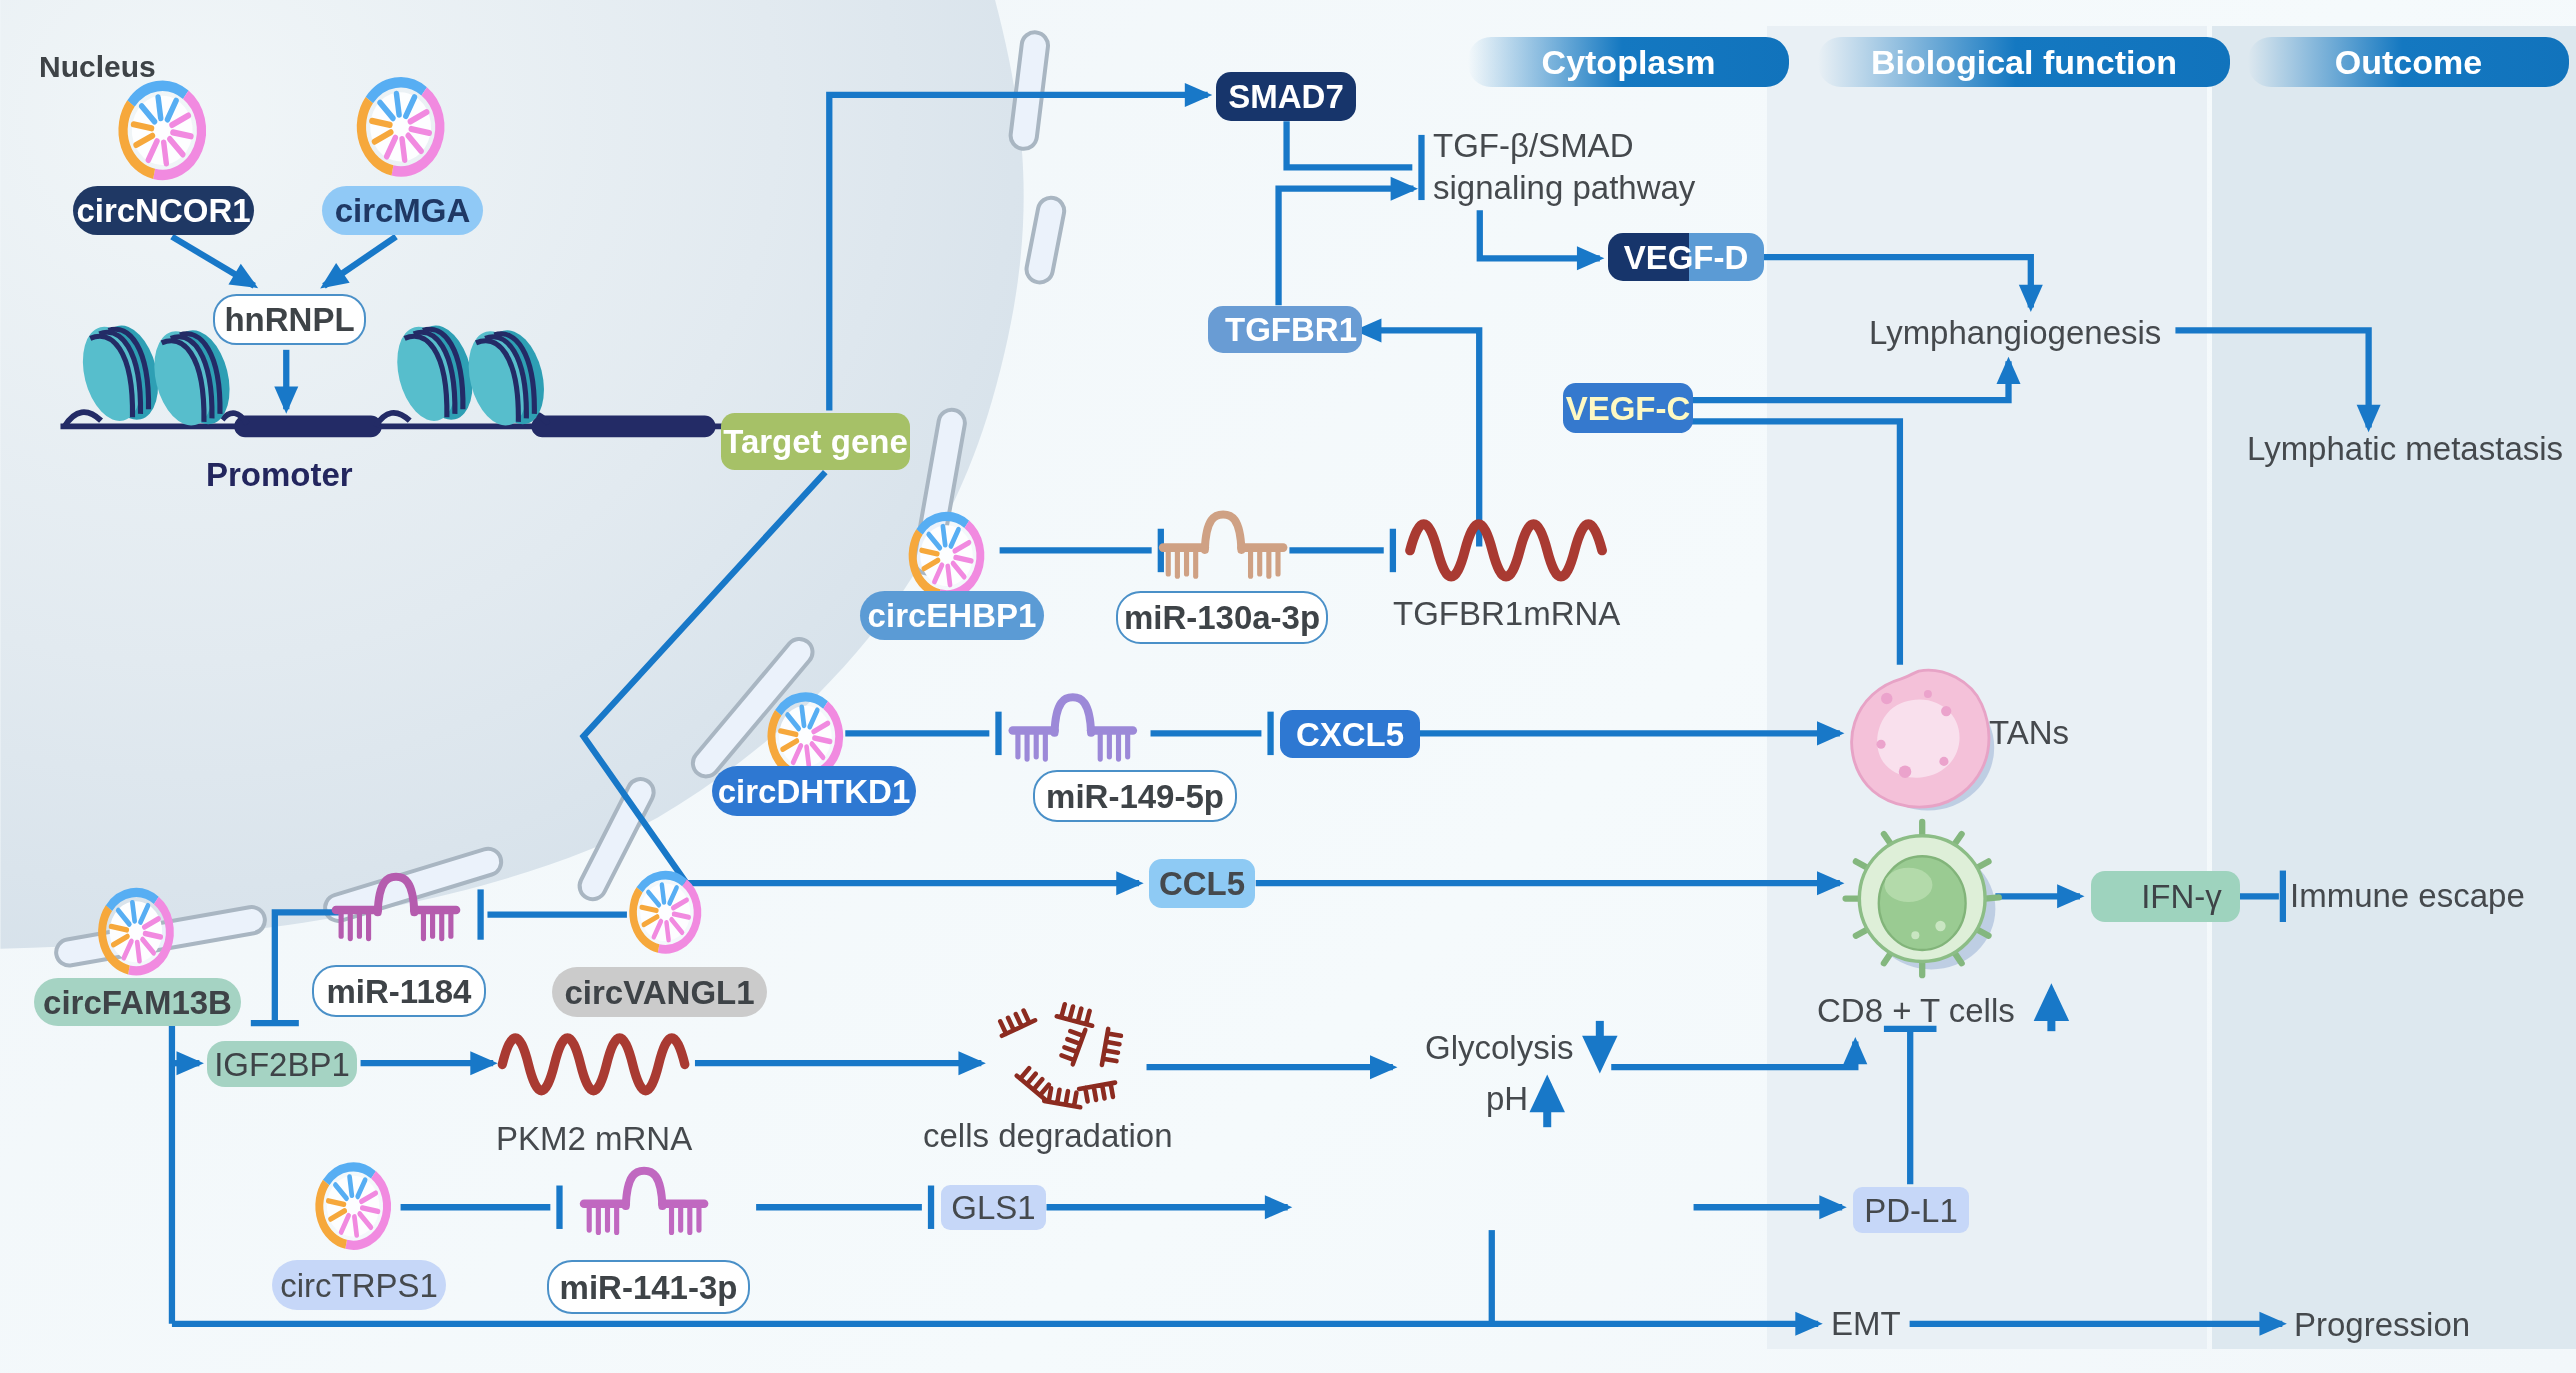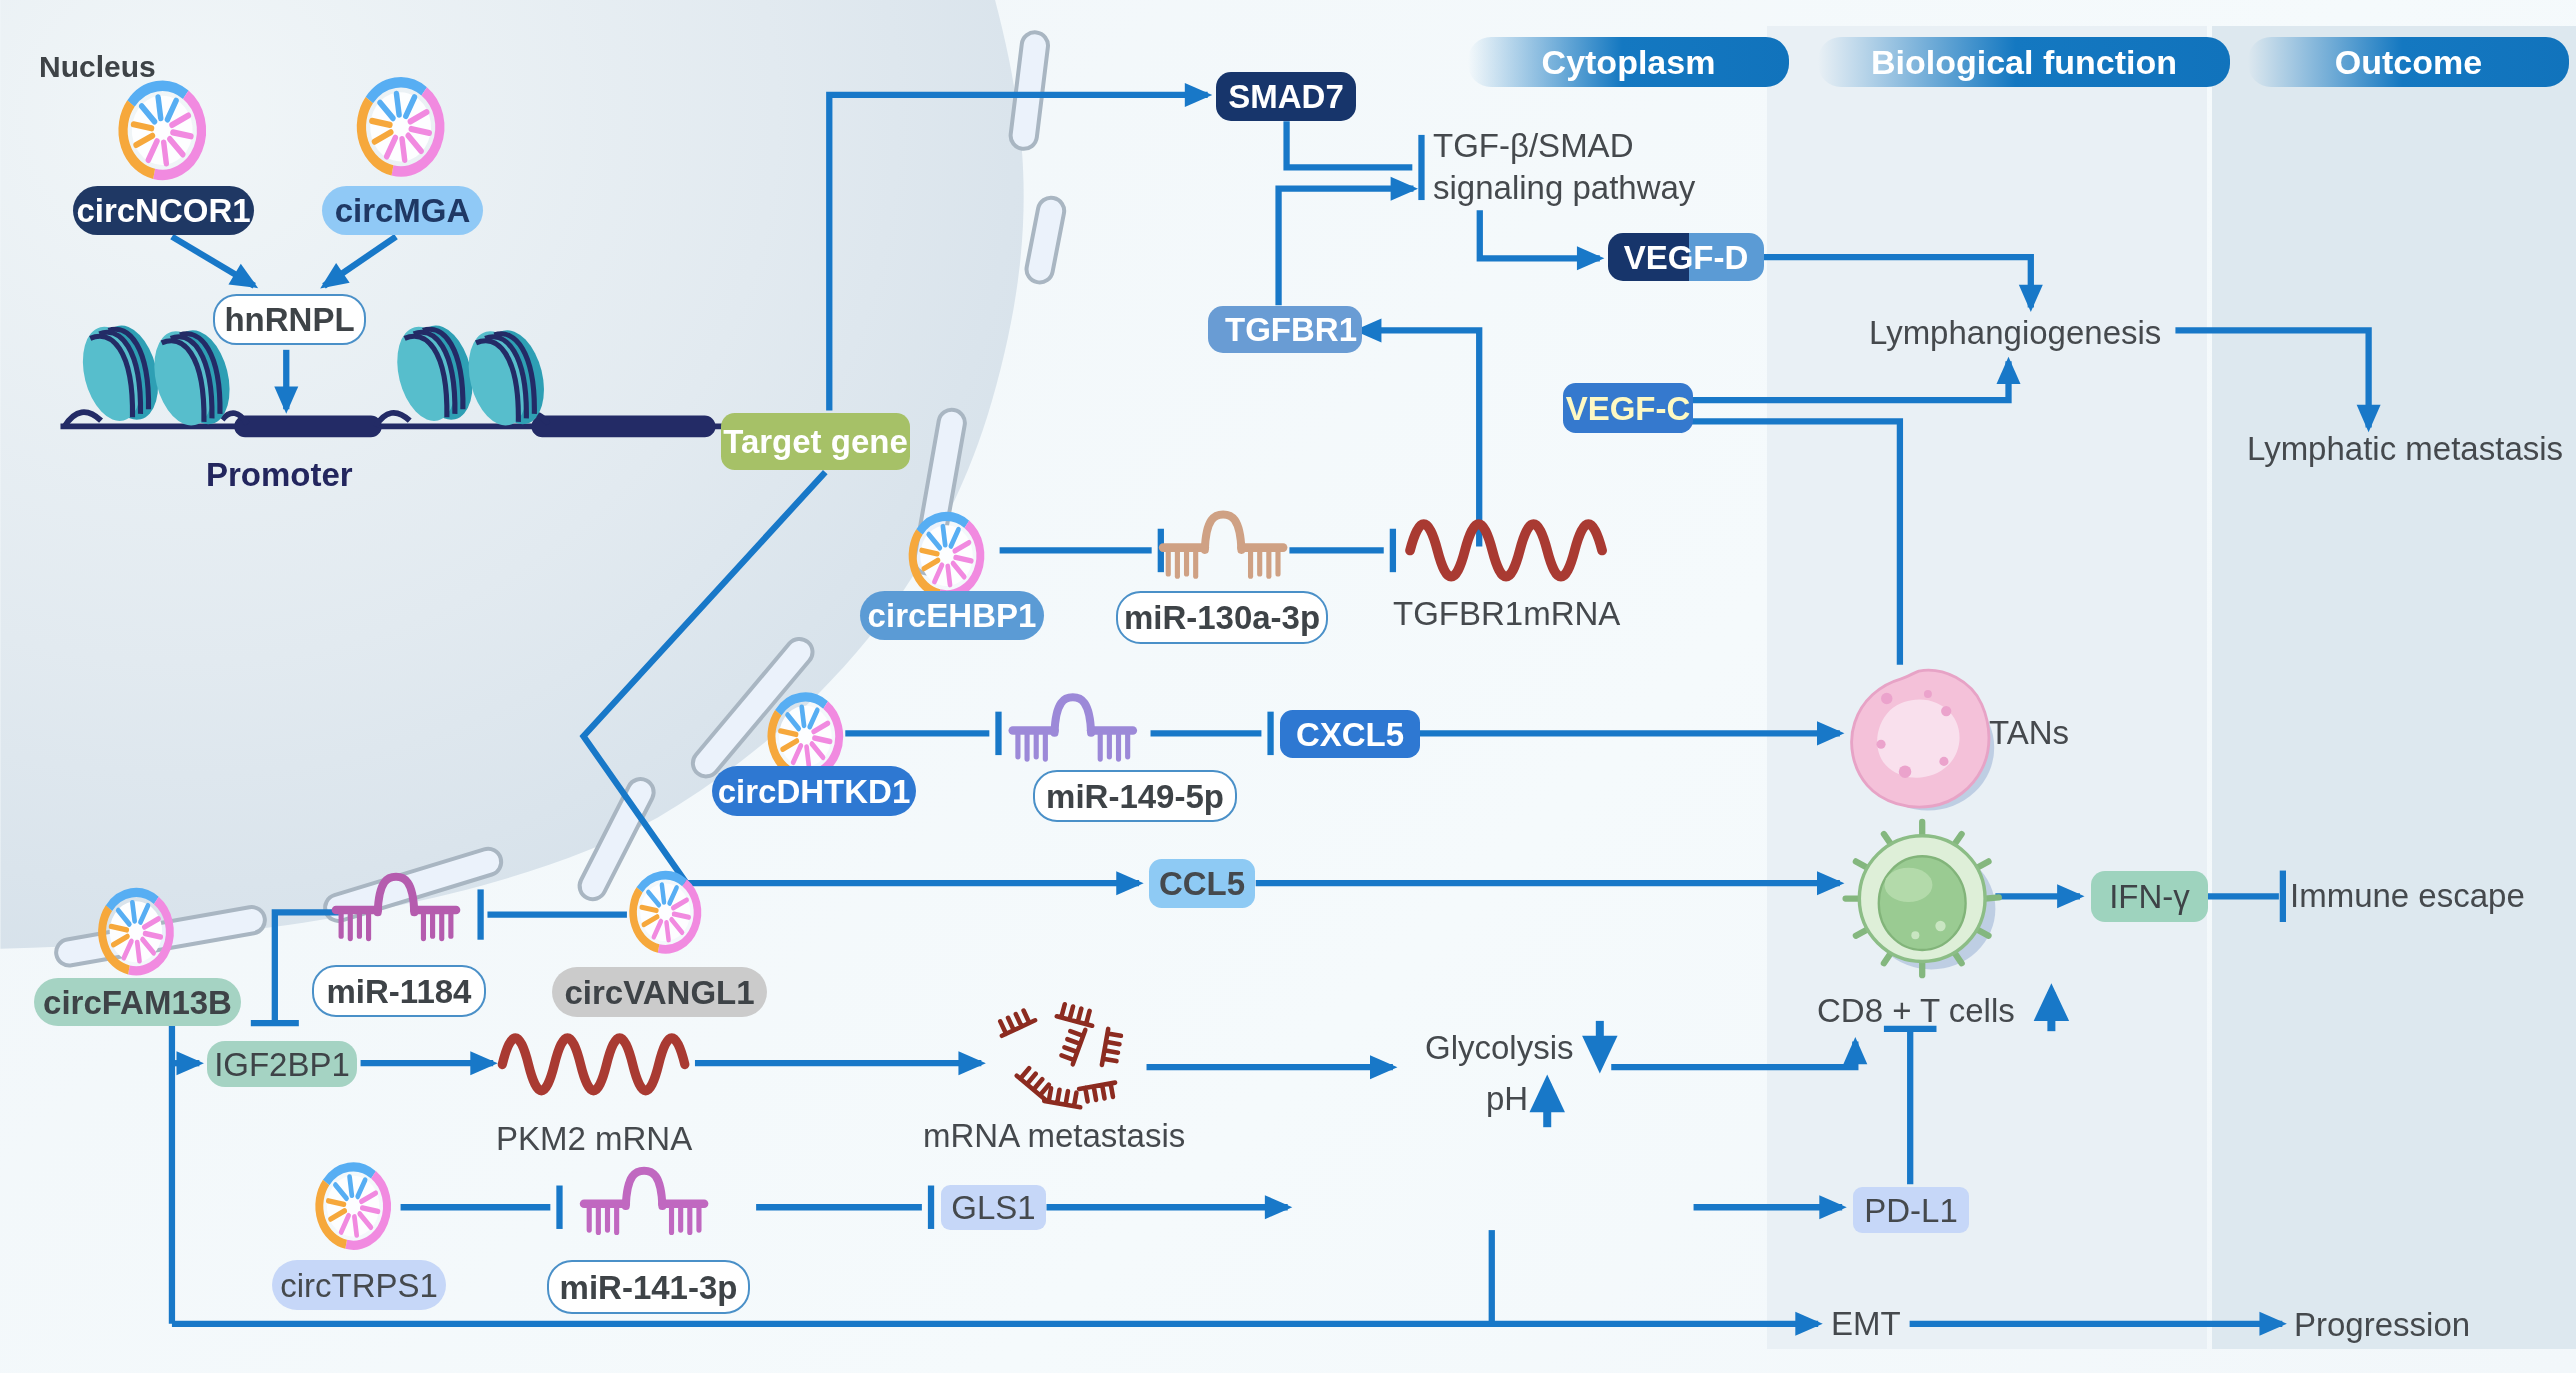--- a/index.html
+++ b/index.html
@@ -274,29 +274,29 @@
   <div class="pill p-white" style="left:1116px;top:591px;width:208px;height:49px;border-radius:24.6px;">miR-130a-3p</div>
   <div class="lbl" style="left:1393px;top:595px;">TGFBR1mRNA</div>
 
   <div class="pill p-blue bold" style="left:712px;top:766px;width:204px;height:50px;border-radius:25px;">circDHTKD1</div>
   <div class="pill p-white" style="left:1033px;top:770px;width:200px;height:48px;border-radius:24px;">miR-149-5p</div>
   <div class="pill p-blue" style="left:1280px;top:710px;width:140px;height:48px;border-radius:12.6px;">CXCL5</div>
   <div class="lbl" style="left:1989px;top:714px;">TANs</div>
 
   <div class="pill p-skylight" style="left:1149px;top:859px;width:106px;height:49px;border-radius:12.6px;">CCL5</div>
   <div class="lbl" style="left:1817px;top:992px;">CD8 + T cells</div>
-  <div class="pill p-mint" style="left:2091px;top:871px;width:117px;height:51px;border-radius:14px;font-weight:500;">IFN-γ</div>
+  <div class="pill p-mint" style="left:2091px;top:871px;width:117px;height:51px;border-radius:14px;font-weight:500;padding-left:32px;">IFN-γ</div>
   <div class="lbl" style="left:2290px;top:877px;">Immune escape</div>
 
   <div class="pill p-teal bold" style="left:34px;top:978px;width:207px;height:48px;border-radius:24px;">circFAM13B</div>
   <div class="pill p-white" style="left:312px;top:965px;width:170px;height:48px;border-radius:24px;">miR-1184</div>
   <div class="pill p-gray bold" style="left:552px;top:967px;width:215px;height:50px;border-radius:25px;">circVANGL1</div>
   <div class="pill p-teal" style="left:207px;top:1041px;width:150px;height:46px;border-radius:18px;font-weight:500;">IGF2BP1</div>
   <div class="lbl" style="left:496px;top:1120px;">PKM2 mRNA</div>
-  <div class="lbl" style="left:923px;top:1117px;">mRNA metastasis</div>
+  <div class="lbl" style="left:923px;top:1117px;">cells degradation</div>
   <div class="lbl" style="left:1425px;top:1029px;">Glycolysis</div>
   <div class="lbl" style="left:1486px;top:1080px;">pH</div>
 
   <div class="pill p-peri" style="left:272px;top:1260px;width:174px;height:50px;border-radius:25px;font-weight:500;">circTRPS1</div>
   <div class="pill p-white" style="left:547px;top:1260px;width:199px;height:50px;border-radius:25px;">miR-141-3p</div>
   <div class="pill p-peri" style="left:941px;top:1185px;width:105px;height:45px;border-radius:9.1px;font-weight:500;">GLS1</div>
   <div class="pill p-peri" style="left:1853px;top:1187px;width:116px;height:46px;border-radius:9.1px;font-weight:500;">PD-L1</div>
   <div class="lbl" style="left:1831px;top:1305px;">EMT</div>
   <div class="lbl" style="left:2294px;top:1306px;">Progression</div>
 

